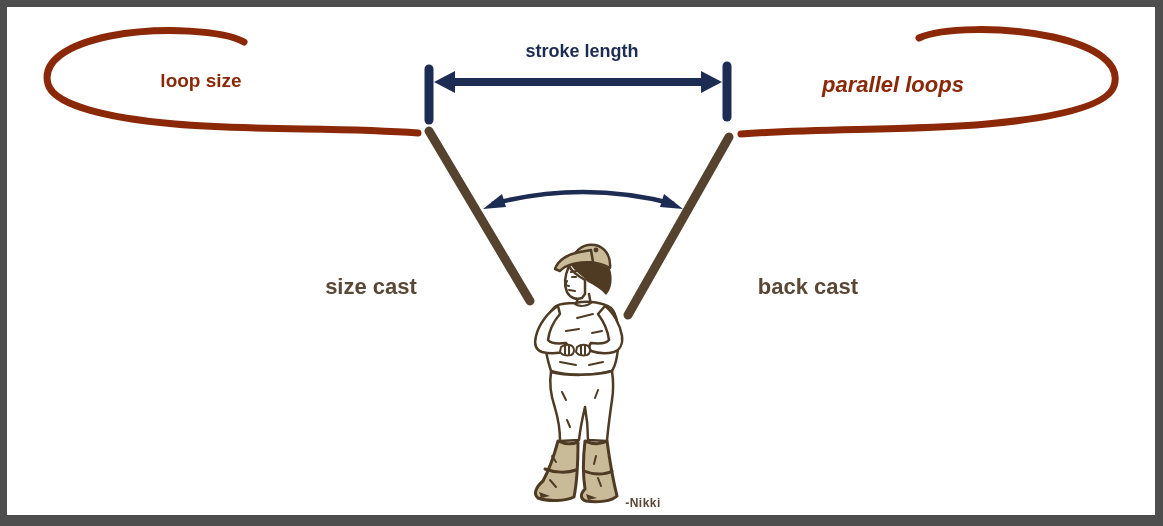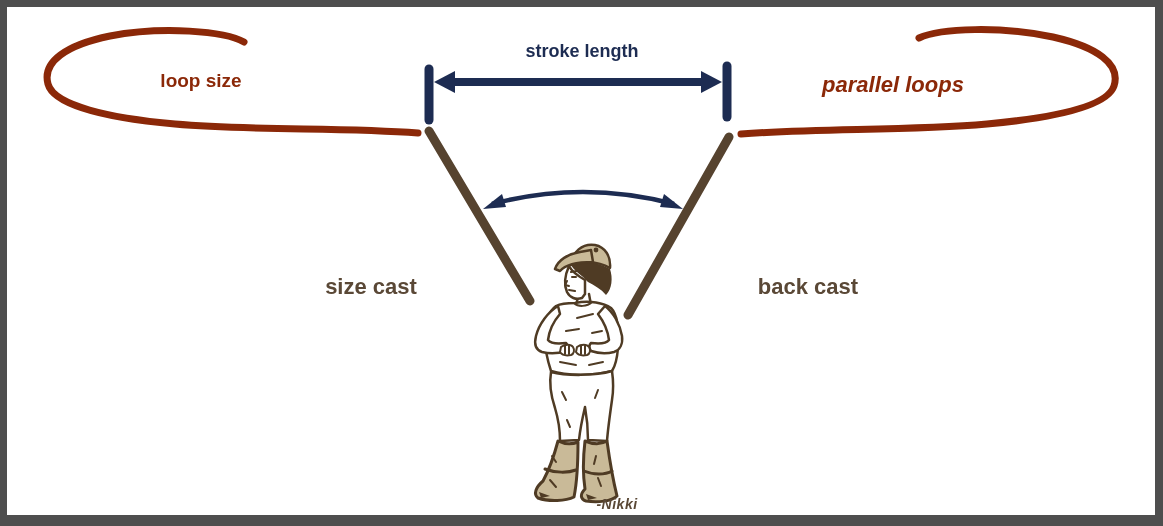--- a/index.html
+++ b/index.html
@@ -34,21 +34,21 @@
   .red   { color:var(--loop-red,#8b2808); }
   .navy  { color:var(--navy,#1d2c52); }
   .brown { color:var(--text-brown,#5a4836); }
 
   .lbl-loop-size       { left:201px; top:71px;  font-size:19px; }
   .lbl-stroke-length   { left:582px; top:42px;  font-size:18px; }
   .lbl-parallel-loops  { left:893px; top:73px;  font-size:22px;font-style:italic; }
   .lbl-casting-arc     { left:585px; top:137px; font-size:20px; }
   .lbl-front-cast      { left:371px; top:275px; font-size:22px; }
   .lbl-back-cast       { left:788px; top:275px; font-size:22px;margin-left:20px; }
-  .lbl-signature       { left:617px; top:497px; font-size:14px; transform:translateX(-50%); letter-spacing:0.5px;font-style:italic; }
+  .lbl-signature       { left:643px; top:497px; font-size:12px; transform:translateX(-50%); letter-spacing:0.5px; }
 
   
   .red-line  { stroke:var(--loop-red,#8b2808); stroke-width:7; fill:none; stroke-linecap:round; }
   .navy-line { stroke:var(--navy,#1d2c52); fill:none; }
   .navy-fill { fill:var(--navy,#1d2c52); stroke:none; }
   .rod       { stroke:var(--rod-brown,#56432f); stroke-width:9; fill:none; stroke-linecap:round; }
   .fig-line  { stroke:var(--figure-outline,#4f3b24); stroke-width:2.5; fill:none; stroke-linecap:round; stroke-linejoin:round; }
   .fig-white { fill:#ffffff; }
   .fig-tan   { fill:var(--tan,#c9ba98); }
   .fig-dark  { fill:var(--figure-outline,#4f3b24); stroke:none; }

